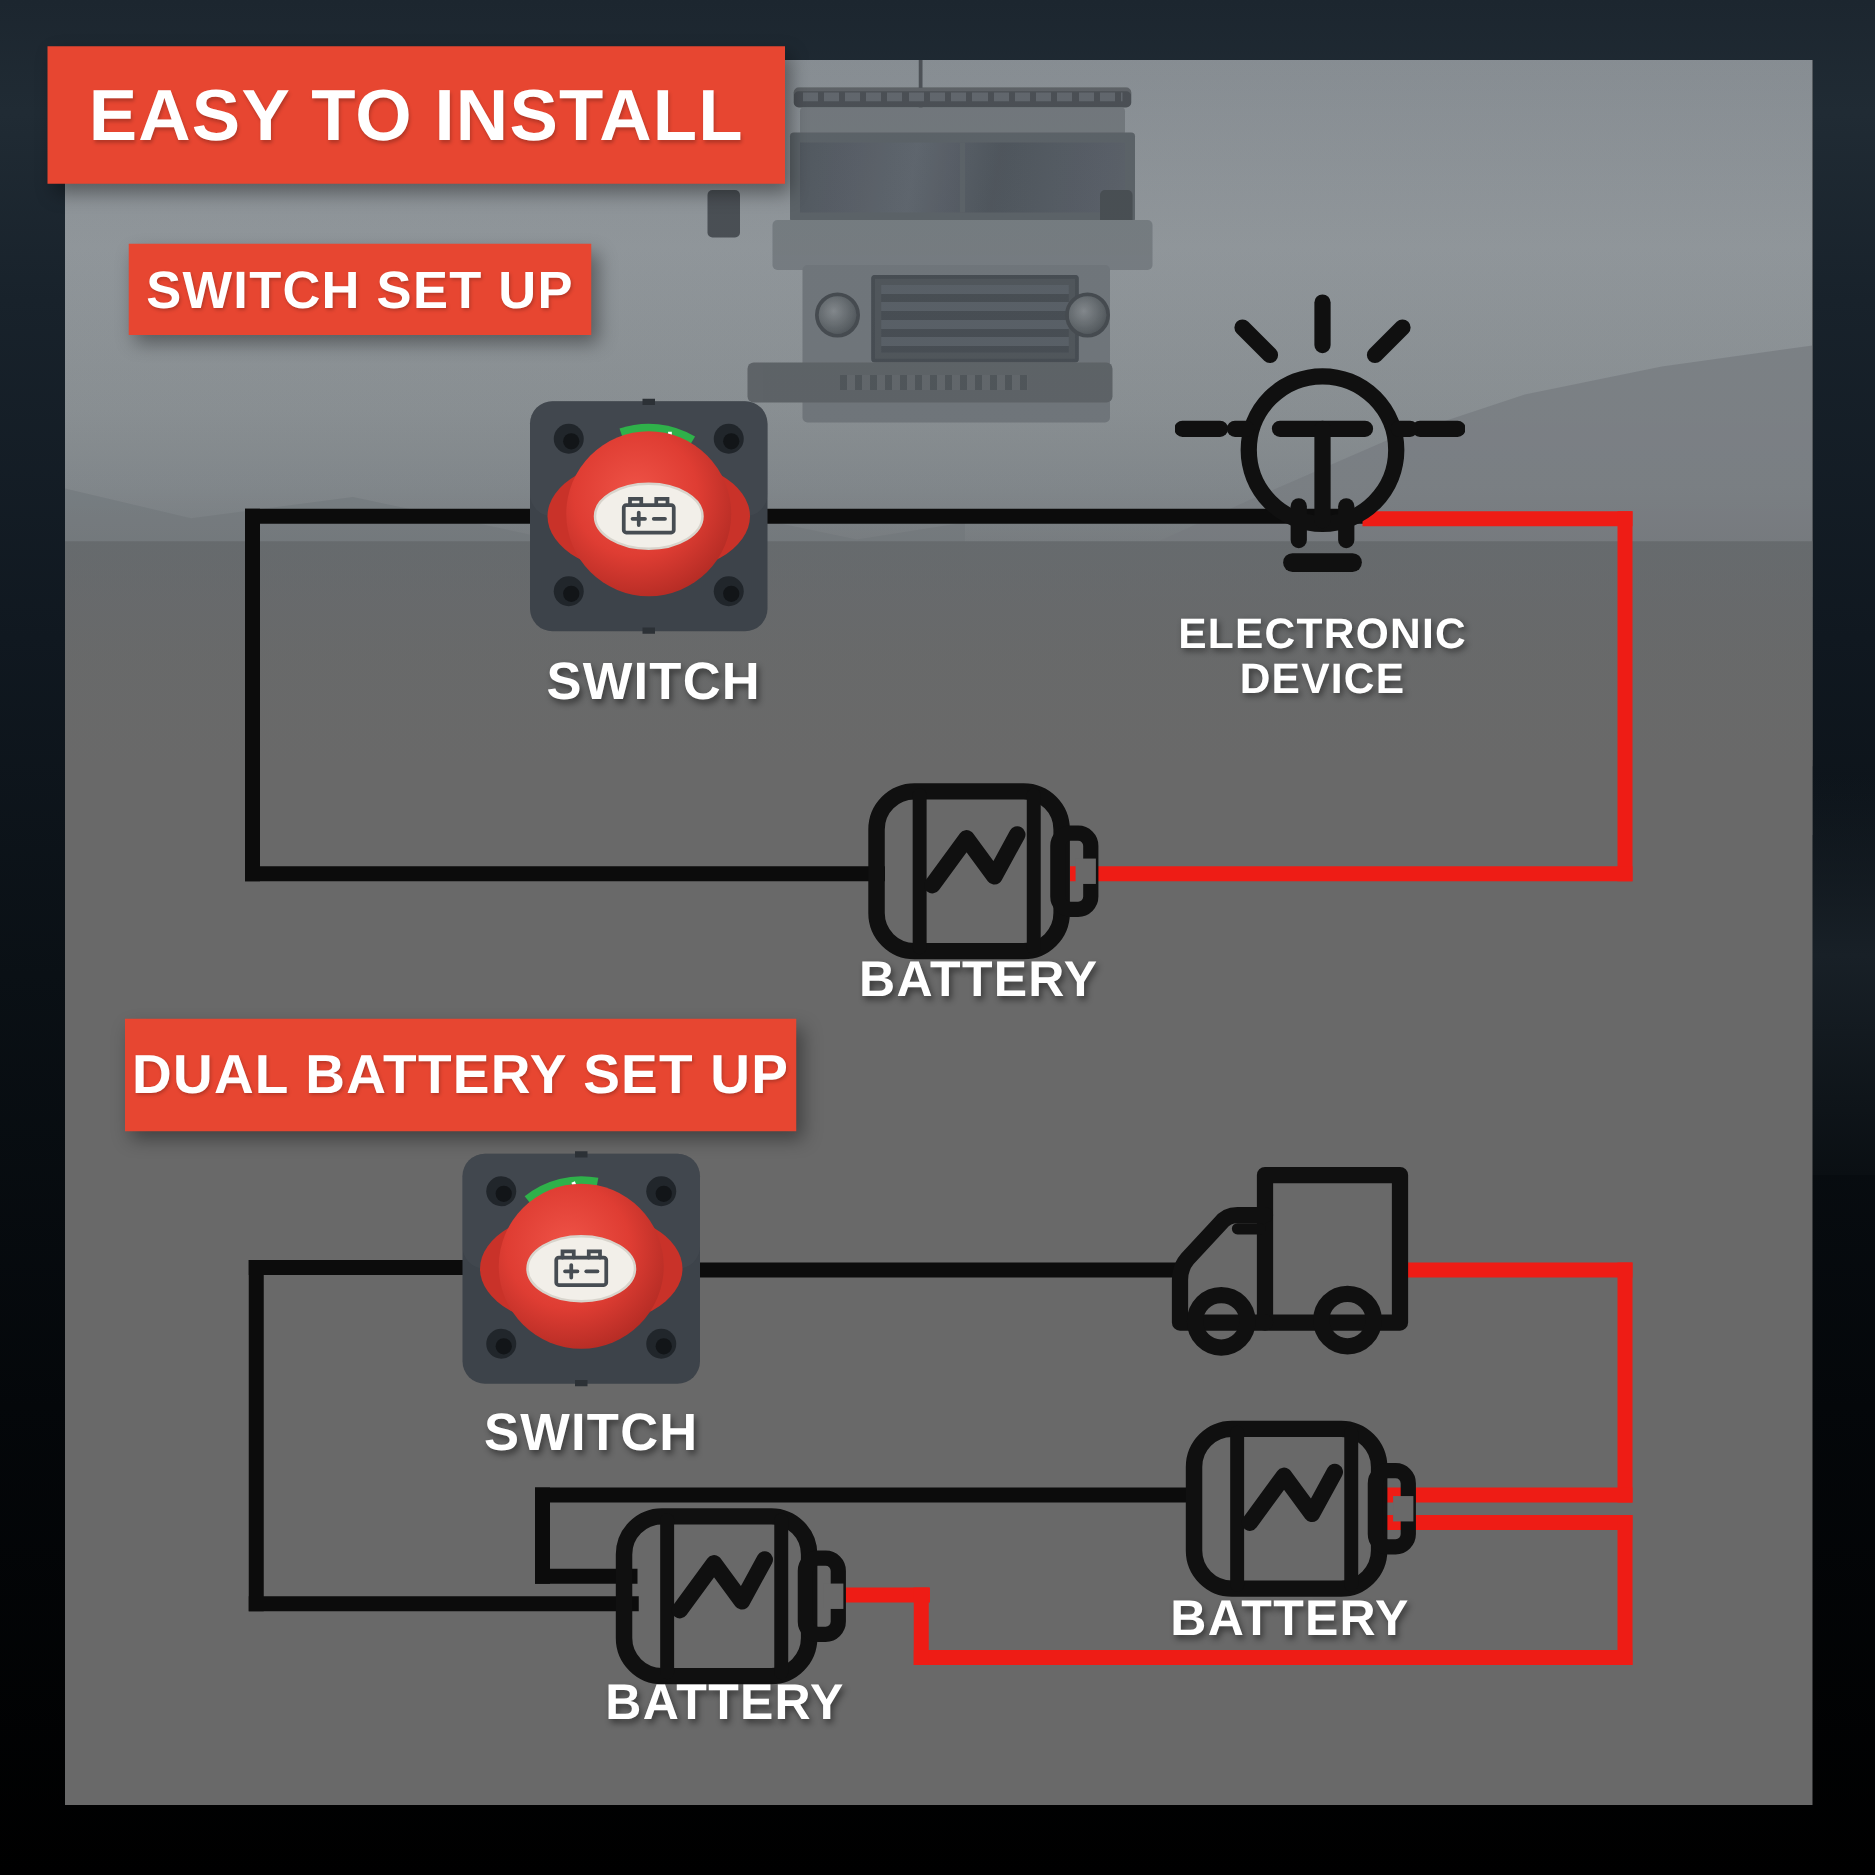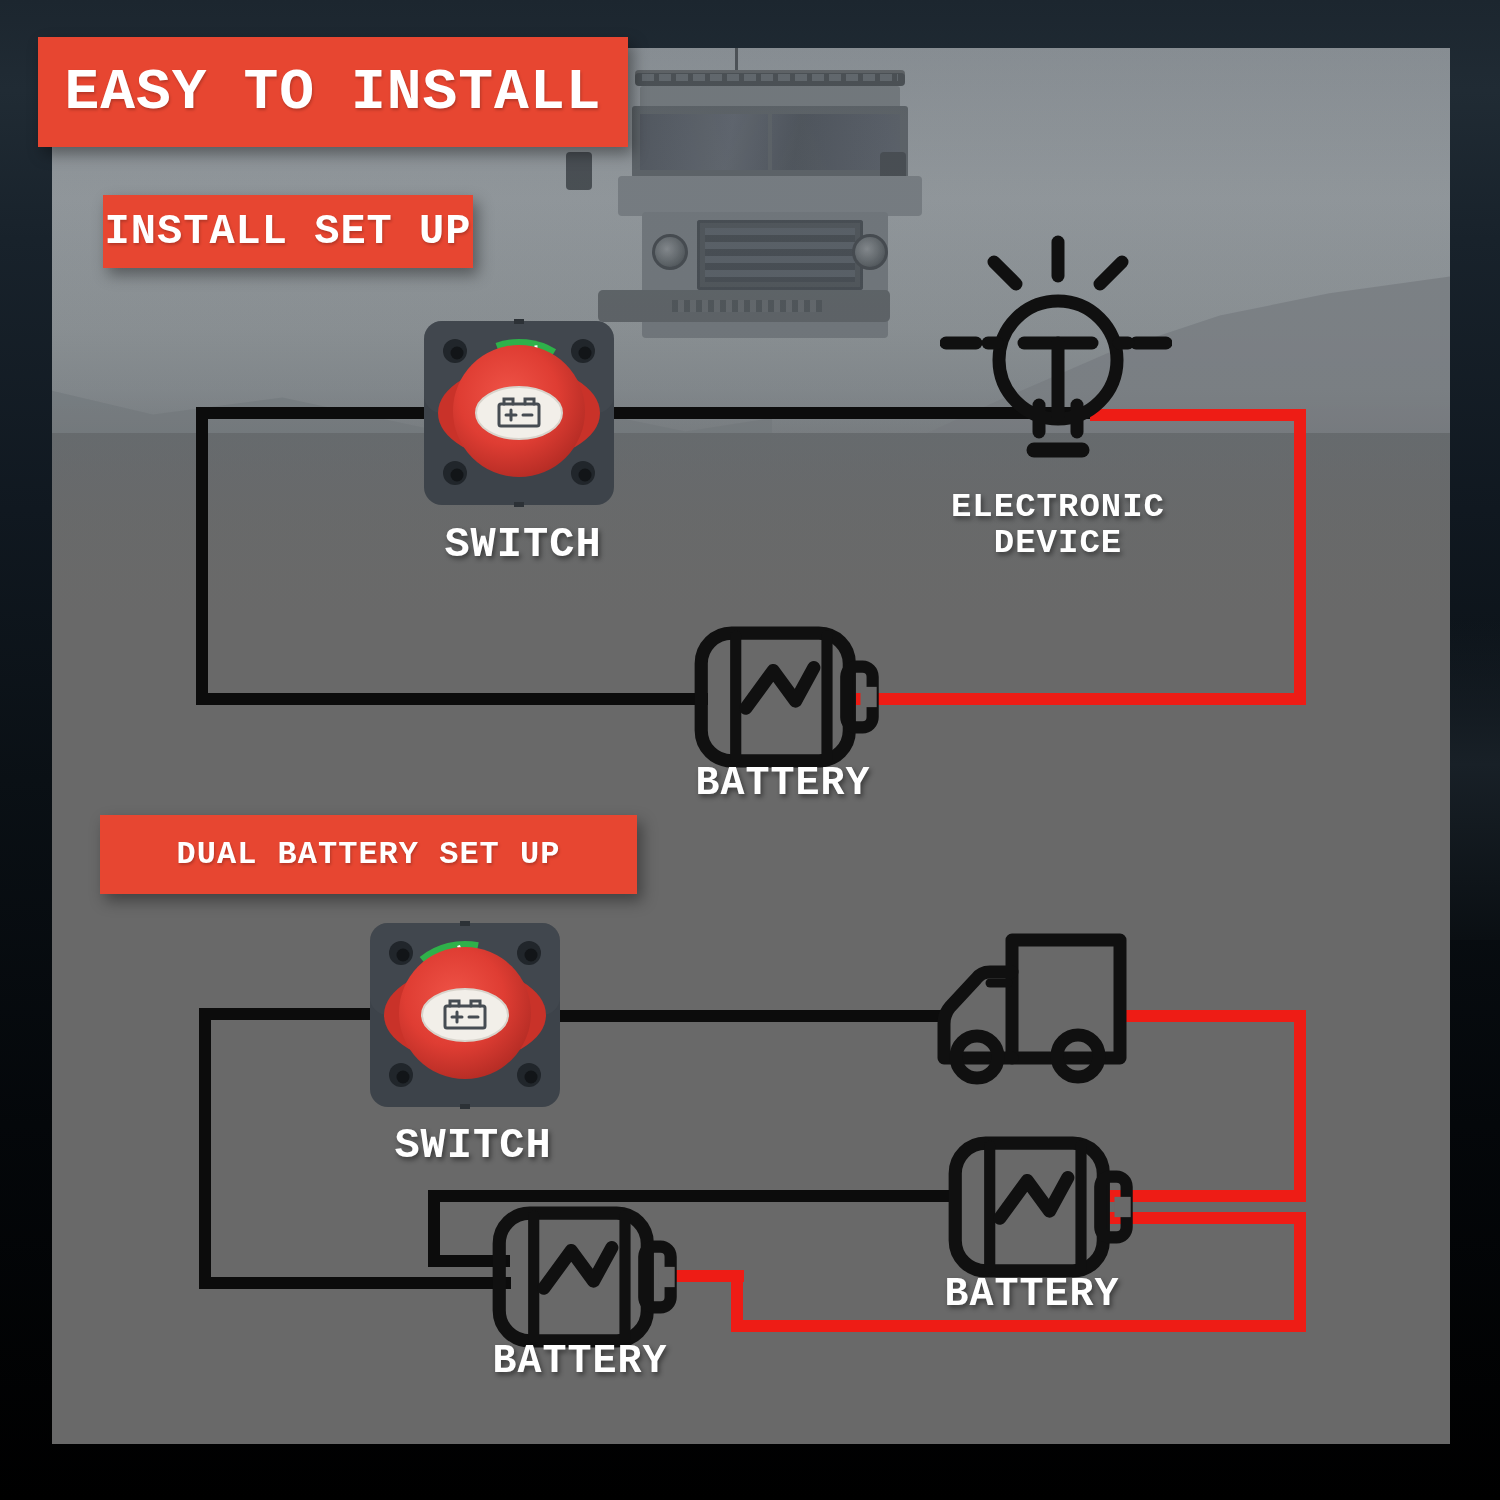--- a/index.html
+++ b/index.html
@@ -1,19 +1,19 @@
 <!DOCTYPE html>
 <html style="--accent-red: #e74631; --wire-red: #ee1c15; --wire-black: #0c0c0c; --icon-black: #101010; --panel-gray: #696969; --on-green: #2fb14a; --knob-red: #df3d33; --label-white: #ffffff;"><head>
 <meta charset="utf-8">
 <style>
   html,body{margin:0;padding:0;background:#000;}
   .stage{
     position:relative;width:1500px;height:1500px;overflow:hidden;
     background:#be185d;
-    font-family:Liberation Mono, monospace;
+    font-family:Liberation Sans, sans-serif;
   }
   
   .bg-photo{position:absolute;inset:0;
     background:linear-gradient(180deg,#1c262f 0%,#202b34 6%,#18222b 16%,#101820 34%,#0a1015 52%,#04070a 75%,#000 100%);}
   .bg-hill-right{position:absolute;left:1440px;top:620px;width:60px;height:320px;
     background:linear-gradient(180deg,rgba(35,45,54,0),#182027 45%,#0a0f13 100%);}
   
   .panel{position:absolute;left:52px;top:48px;width:1398px;height:1396px;
     background:var(--panel-gray);overflow:hidden;}
   .sky{position:absolute;left:0;top:0;width:1398px;height:560px;
@@ -126,23 +126,23 @@
   <div class="wire red" style="left:1106px;top:1212px;width:200px;height:12px"></div>
   <div class="wire red" style="left:1294px;top:1212px;width:12px;height:120px"></div>
   <div class="wire red" style="left:731px;top:1320px;width:575px;height:12px"></div>
   <div class="wire red" style="left:660px;top:1270px;width:84px;height:12px"></div>
   <div class="wire red" style="left:731px;top:1270px;width:12px;height:62px"></div>
 
   <div class="redbox" style="left:38px;top:37px;width:590px;height:110px;font-size:58px">
     <span>EASY TO INSTALL</span>
   </div>
   <div class="redbox" style="left:103px;top:195px;width:370px;height:73px;font-size:42px">
-    <span>INSTALL SET UP</span>
-  </div>
-  <div class="redbox" style="left:100px;top:815px;width:537px;height:79px;font-size:32px">
+    <span>SWITCH SET UP</span>
+  </div>
+  <div class="redbox" style="left:100px;top:815px;width:537px;height:90px;font-size:44px">
     <span>DUAL BATTERY SET UP</span>
   </div>
 
   <svg class="icon" style="left:422px;top:318px" width="194" height="190" viewBox="0 0 194 190">
     <defs>
       <radialGradient id="knobG" cx="42%" cy="38%" r="68%">
         <stop offset="0%" stop-color="#ef5347"></stop>
           <stop offset="55%" stop-color="#df3d33"></stop>
           <stop offset="100%" stop-color="#b02a23"></stop>
       </radialGradient>

